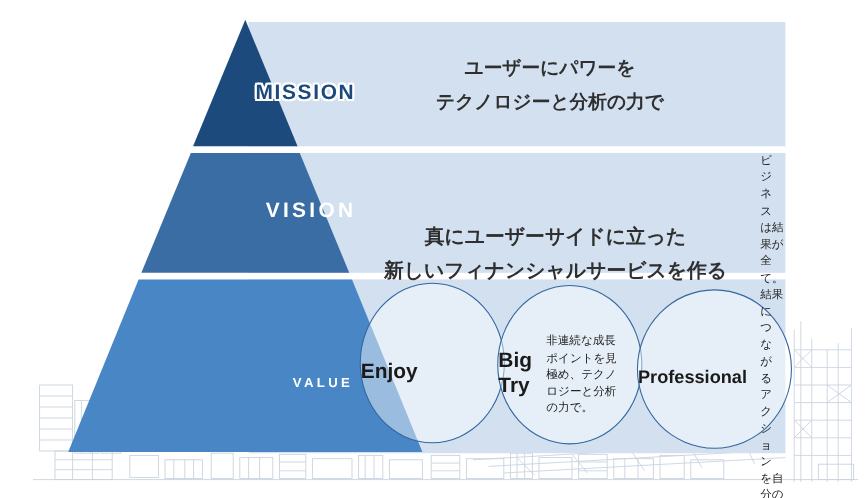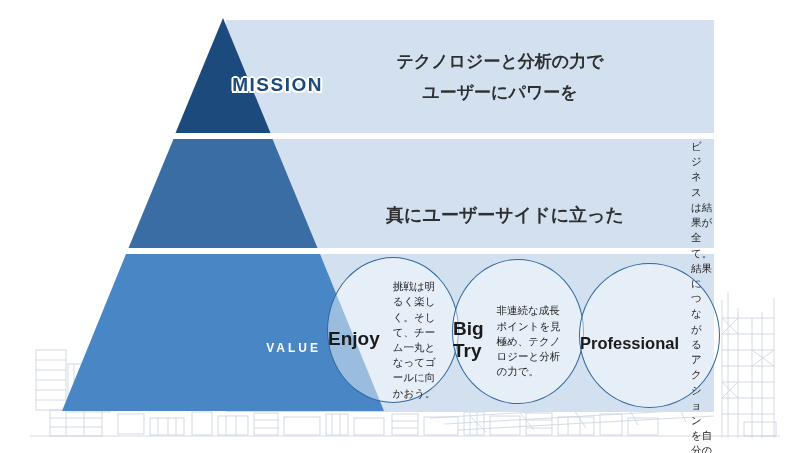--- a/index.html
+++ b/index.html
@@ -112,34 +112,35 @@
   <div class="band band-vision"></div>
   <div class="band band-value"></div>
 
   <svg class="layer-svg pyramid" viewBox="0 0 787 453" xmlns="http://www.w3.org/2000/svg">
     <polygon points="223,18 270.5,133 175.5,133" fill="var(--mission-navy)"></polygon>
     <polygon points="173.5,139 272.5,139 317.5,248 128.5,248" fill="var(--vision-blue)"></polygon>
     <polygon points="126,254 320,254 384,411 62,411" fill="var(--value-blue)"></polygon>
   </svg>
 
   <div class="level-label label-mission">MISSION</div>
+  <div class="level-label label-vision">VISION</div>
   <div class="level-label label-value">VALUE</div>
 
   <div class="statement statement-mission">
+    <div>ユーザーにパワーを</div>
     <div>テクノロジーと分析の力で</div>
-    <div>ユーザーにパワーを</div>
   </div>
 
   <div class="statement statement-vision">
     <div>真にユーザーサイドに立った</div>
+    <div>新しいフィナンシャルサービスを作る</div>
   </div>
 
   <div class="circle circle-enjoy">
     <div class="circle-title">Enjoy</div>
-    <div class="circle-body">挑戦は明るく楽しく。そして、チーム一丸となってゴールに向かおう。</div>
   </div>
 
   <div class="circle circle-bigtry">
     <div class="circle-title">Big Try</div>
     <div class="circle-body">非連続な成長ポイントを見極め、テクノロジーと分析の力で。</div>
   </div>
 
   <div class="circle circle-professional">
     <div class="circle-title">Professional</div>
     <div class="circle-body">ビジネスは結果が全て。結果につながるアクションを自分の頭で考えて実行しよう。</div>

